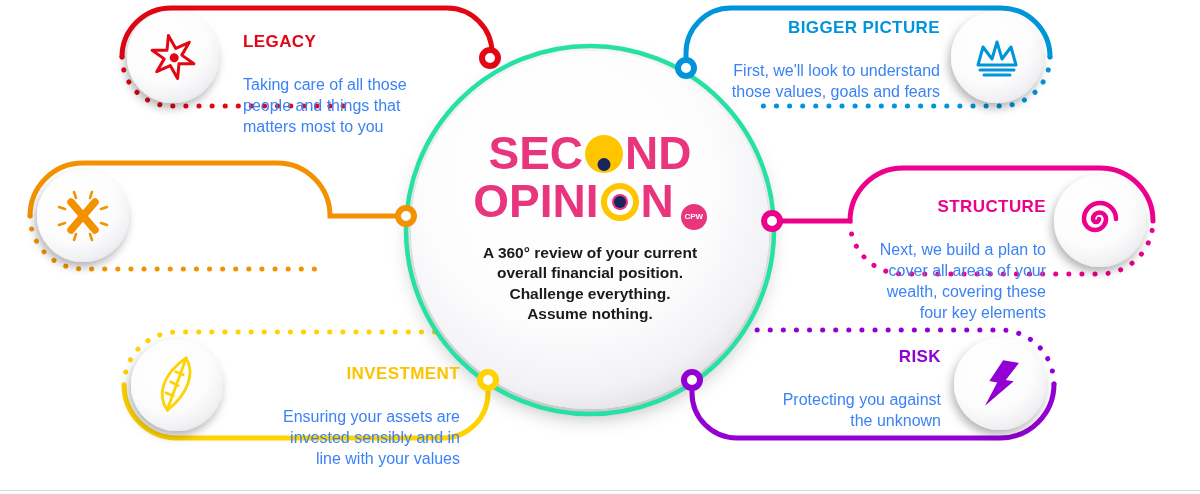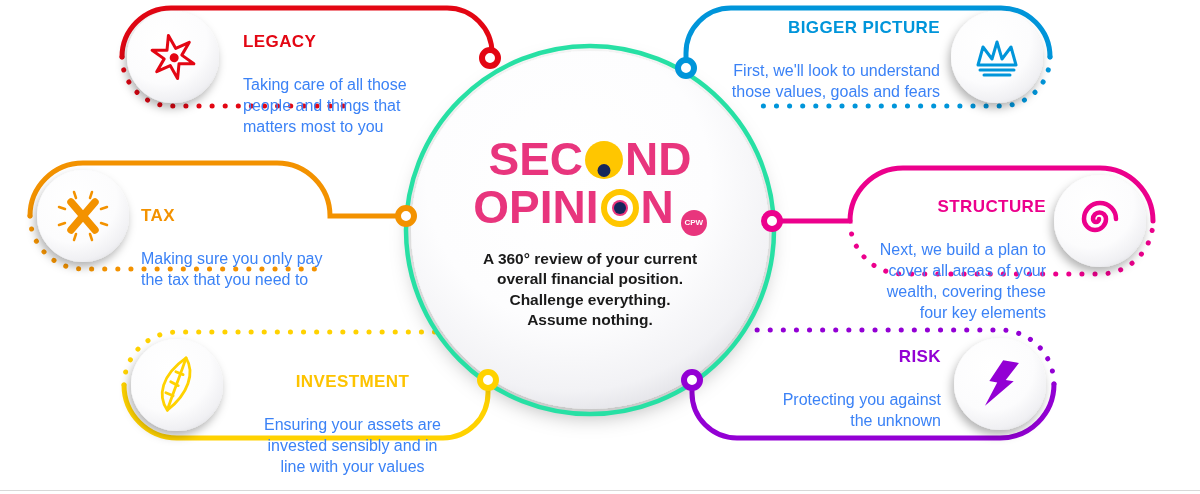--- a/index.html
+++ b/index.html
@@ -8,25 +8,25 @@
     font-family:"Liberation Sans","DejaVu Sans",sans-serif;
   }
   .art{position:absolute;left:0;top:0;}
   .node-text{position:absolute;white-space:pre-line;}
   .node-title{font-size:17px;font-weight:bold;letter-spacing:.4px;line-height:1.1;}
   .node-desc{margin-top:4px;font-size:16px;color:#3b82f6;line-height:1.32;}
   .t-legacy{color:#e30613;} .t-tax{color:#f39200;} .t-investment{color:#fdc300;}
   .t-bigger{color:#0095da;} .t-structure{color:#ec008c;} .t-risk{color:#9300d4;}
   .txt-legacy{left:243px;top:15px;width:210px;text-align:left;}
   .txt-tax{left:141px;top:189px;width:195px;text-align:left;}
-  .txt-investment{left:245px;top:355px;width:215px;text-align:center;}
+  .txt-investment{left:245px;top:347px;width:215px;text-align:right;}
   .txt-bigger{right:260px;top:1px;width:245px;text-align:right;}
   .txt-structure{right:154px;top:180px;width:225px;text-align:right;}
   .txt-risk{right:259px;top:330px;width:205px;text-align:right;}
-  .center-block{position:absolute;left:420px;top:136px;width:340px;text-align:center;}
+  .center-block{position:absolute;left:420px;top:130px;width:340px;text-align:center;}
   .logo-line{font-size:46px;font-weight:bold;color:#e8357d;letter-spacing:0;line-height:1.04;}
   .o1{display:inline-block;position:relative;width:38px;height:38px;border-radius:50%;
       background:#ffc600;margin:0 2px;transform:translateY(4px);}
   .o1dot{position:absolute;left:50%;bottom:2px;transform:translateX(-50%);
       width:13px;height:13px;border-radius:50%;background:#16265c;}
   .o2{display:inline-block;position:relative;width:38px;height:38px;border-radius:50%;
       background:#ffffff;border:6px solid #ffc600;box-sizing:border-box;margin:0 2px;transform:translateY(4px);}
   .o2dot{position:absolute;left:50%;top:50%;transform:translate(-50%,-50%);
       width:12px;height:12px;border-radius:50%;background:#16265c;box-shadow:0 0 0 2px #e8357d;}
   .cpw-badge{display:inline-block;width:26px;height:26px;border-radius:50%;background:#e8357d;
@@ -142,25 +142,20 @@
     </g>
   </svg>
 
   <div class="node-text txt-legacy">
     <div class="node-title t-legacy">LEGACY</div>
     <div class="node-desc">Taking care of all those
 people and things that
 matters most to you</div>
   </div>
 
-  <div class="node-text txt-tax">
-    <div class="node-title t-tax">TAX</div>
-    <div class="node-desc">Making sure you only pay
-the tax that you need to</div>
-  </div>
 
   <div class="node-text txt-investment">
     <div class="node-title t-investment">INVESTMENT</div>
     <div class="node-desc">Ensuring your assets are
 invested sensibly and in
 line with your values</div>
   </div>
 
   <div class="node-text txt-bigger">
     <div class="node-title t-bigger">BIGGER PICTURE</div>

